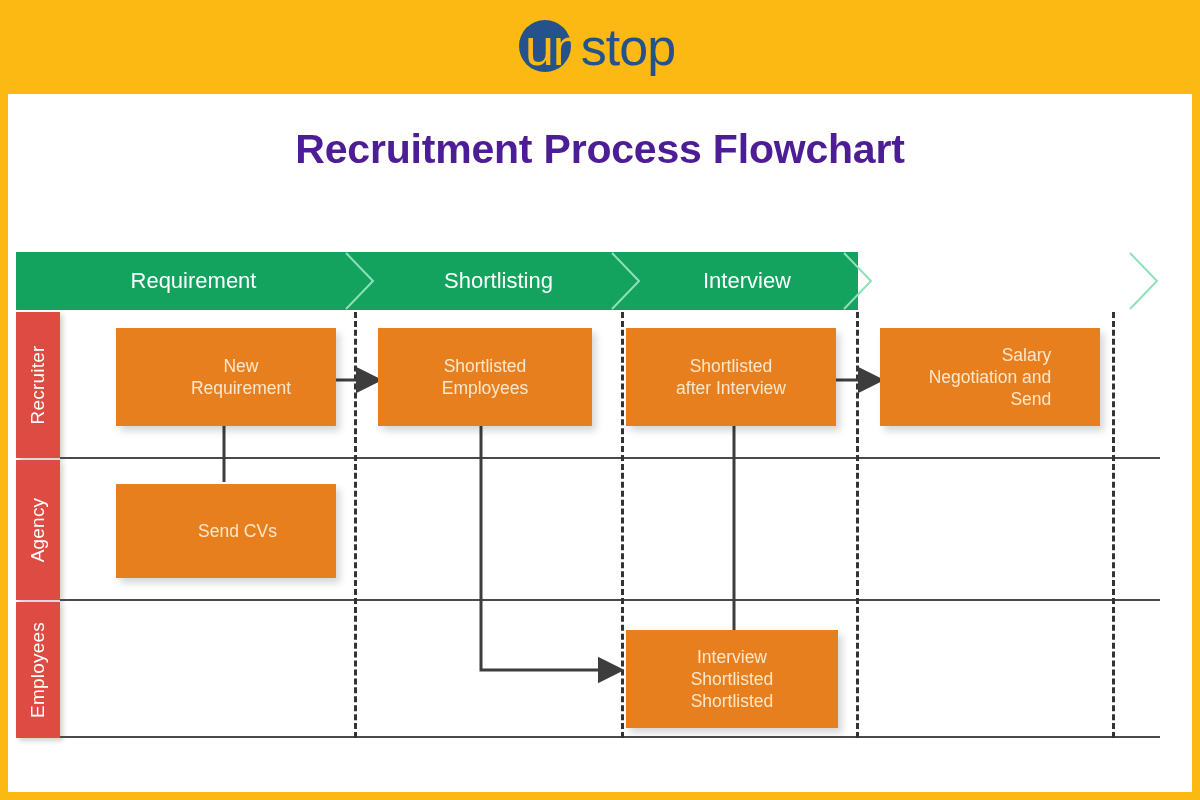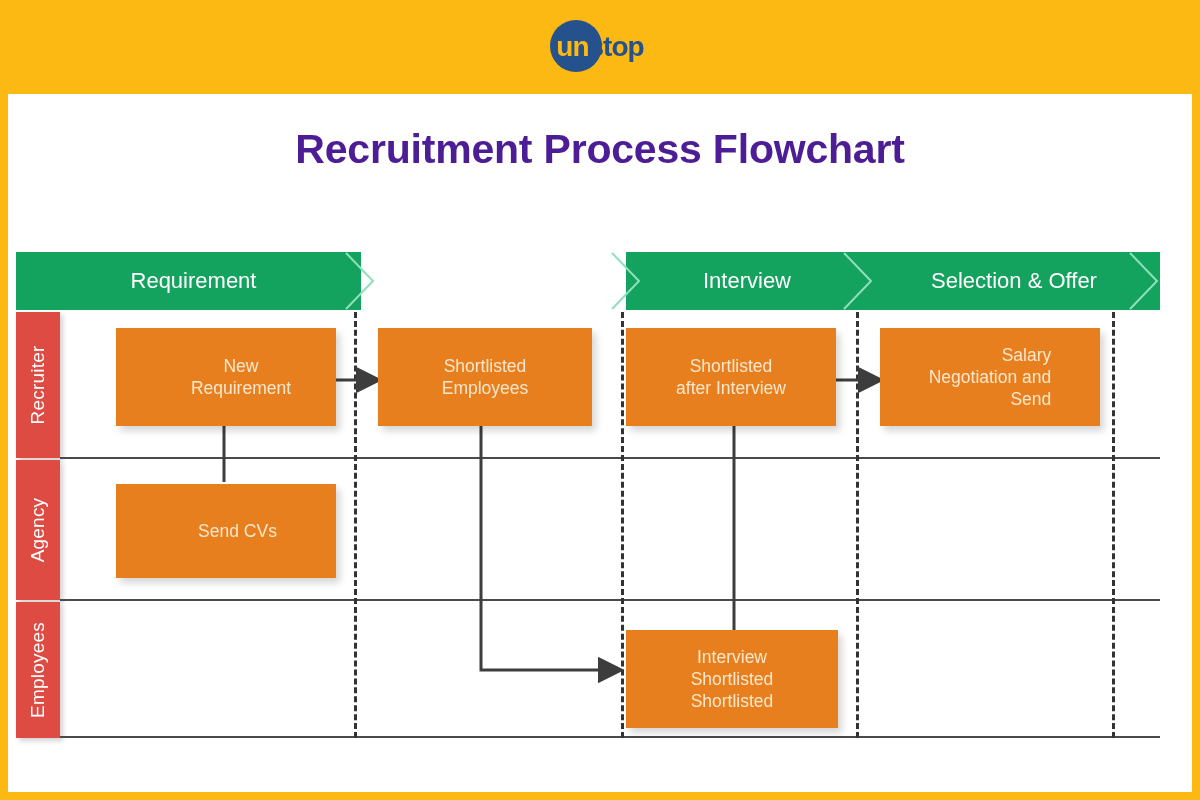--- a/index.html
+++ b/index.html
@@ -31,22 +31,22 @@
     position: absolute;
     left: -6px; top: 3px;
     width: 52px; height: 52px;
     border-radius: 50%;
     background: #25518C;
     z-index: 0;
   }
   #logo-text {
     position: relative;
     z-index: 1;
-    font-size: 28px;
-    font-weight: 700;
+    font-size: 52px;
+    font-weight: 400;
     letter-spacing: -1px;
     line-height: 58px;
     color: #25518C;
   }
   #logo-text .lt-un { color: #FCB813; }
   
   #card {
     position: absolute;
     left: 8px; top: 94px;
     width: 1184px; height: 698px;
@@ -158,25 +158,25 @@
   <div id="card">
 
     <div id="page-title">Recruitment Process Flowchart</div>
 
     <div id="flowchart">
 
       <div id="phase-band">
         <div class="phase" style="left:0px; width:345px;">
           <div class="phase-label">Requirement</div>
         </div>
+        <div class="phase" style="left:345px; width:265px;">
+          <div class="phase-label">Shortlisting</div>
+        </div>
         <div class="phase" style="left:610px; width:232px;">
           <div class="phase-label">Interview</div>
-        </div>
-        <div class="phase" style="left:842px; width:302px;">
-          <div class="phase-label">Selection &amp; Offer</div>
         </div>
 
         <svg class="chevron" style="left:328px;" width="32" height="58" viewBox="0 0 32 58">
           <polyline points="2,1 29,29 2,57" fill="none" stroke="#8FE0BA" stroke-width="2"></polyline>
         </svg>
         <svg class="chevron" style="left:594px;" width="32" height="58" viewBox="0 0 32 58">
           <polyline points="2,1 29,29 2,57" fill="none" stroke="#8FE0BA" stroke-width="2"></polyline>
         </svg>
         <svg class="chevron" style="left:826px;" width="32" height="58" viewBox="0 0 32 58">
           <polyline points="2,1 29,29 2,57" fill="none" stroke="#8FE0BA" stroke-width="2"></polyline>

